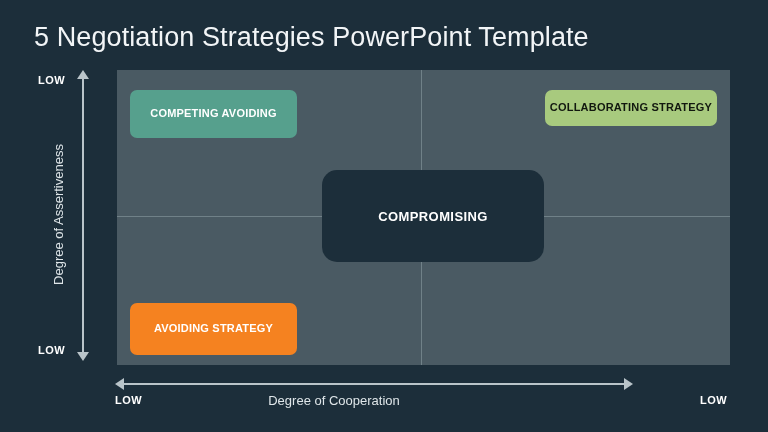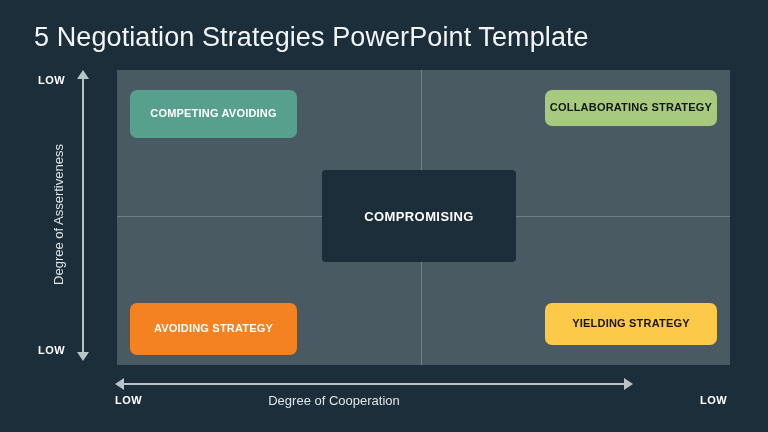--- a/index.html
+++ b/index.html
@@ -110,24 +110,24 @@
     width: 172px;
     height: 42px;
     background: #fcc949;
     color: #191508;
   }
 
   #box-compromising {
     position: absolute;
     left: 322px;
     top: 170px;
-    width: 194px;
+    width: 222px;
     height: 92px;
     background: #1c2e3a;
-    border-radius: 4px;
+    border-radius: 15px;
     display: flex;
     align-items: center;
     justify-content: center;
     color: #ffffff;
     font-size: 13px;
     font-weight: bold;
     letter-spacing: 0.4px;
   }
 
   
@@ -276,21 +276,20 @@
   <div id="matrix-panel">
     <div class="grid-line" id="grid-line-vertical"></div>
     <div class="grid-line" id="grid-line-horizontal"></div>
 
     <div class="strategy-box" id="box-competing">COMPETING AVOIDING</div>
 
     <div class="strategy-box" id="box-collaborating">COLLABORATING STRATEGY</div>
 
     <div class="strategy-box" id="box-avoiding">AVOIDING STRATEGY</div>
 
-    <div class="strategy-box" id="box-yielding">YIELDING STRATEGY</div>
   </div>
 
   <div id="box-compromising">COMPROMISING</div>
 
   <div id="axis-horizontal">
     <div id="h-arrow-head-left"></div>
     <div id="h-arrow-line"></div>
     <div id="h-arrow-head-right"></div>
     <div id="h-label-low-left">LOW</div>
     <div id="h-label-low-right">LOW</div>

